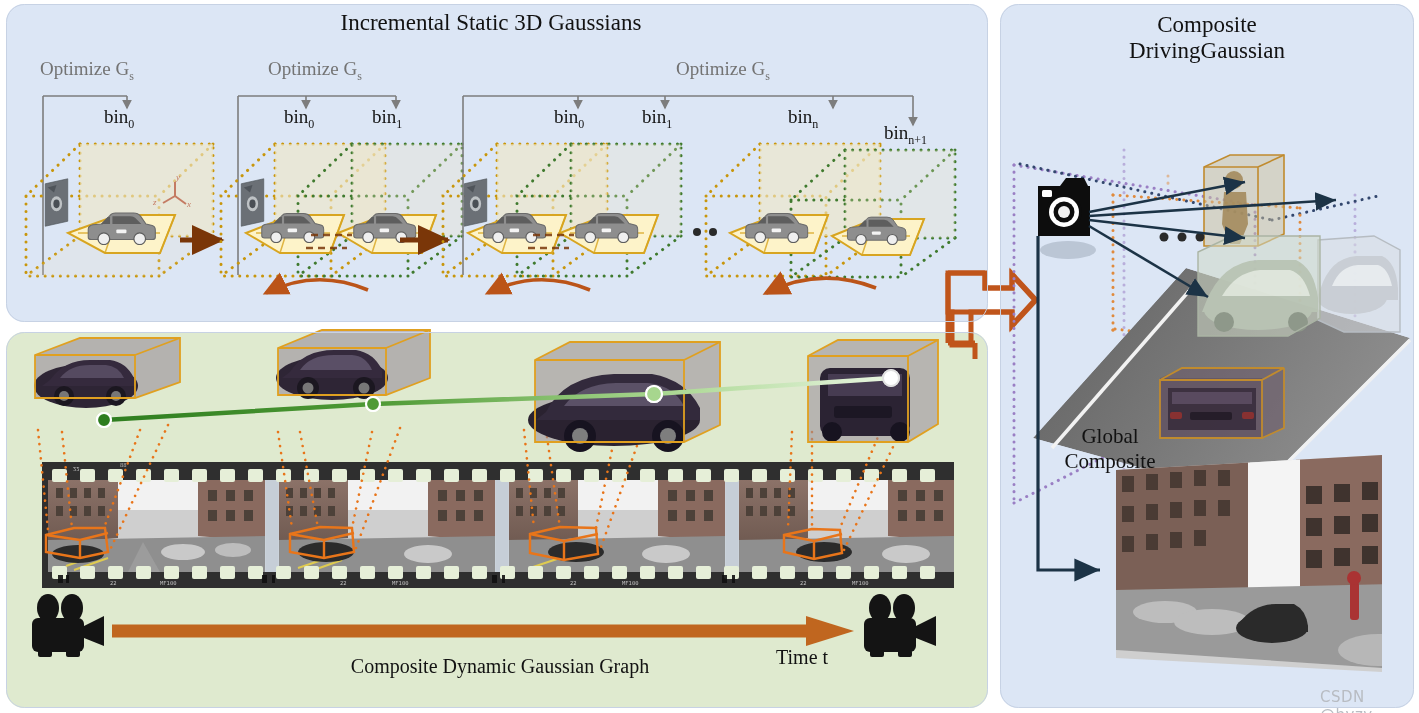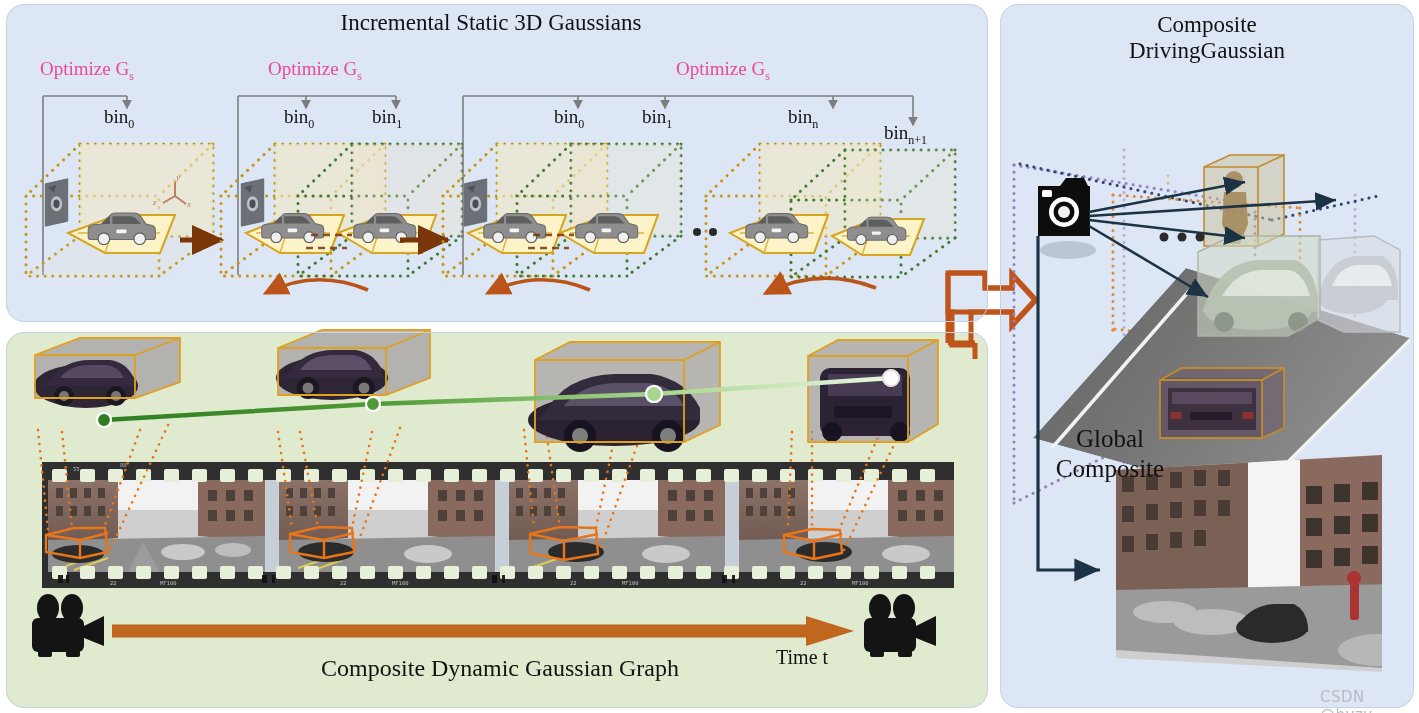--- a/index.html
+++ b/index.html
@@ -8,27 +8,27 @@
 
   .panel{position:absolute;border-radius:18px;}
   #panel-static{left:6px;top:4px;width:982px;height:318px;background:#dce6f5;}
   #panel-dynamic{left:6px;top:332px;width:982px;height:376px;background:#dfeacf;}
   #panel-composite{left:1000px;top:4px;width:414px;height:704px;background:#dce6f5;}
 
   .ttl{position:absolute;text-align:center;color:#121212;font-family:"Liberation Serif",serif;}
   #title-static{left:0;top:10px;width:982px;font-size:23px;}
   #title-composite{left:1000px;top:12px;width:414px;font-size:23px;line-height:1.15;}
 
-  .optlbl{position:absolute;font-size:19px;color:#ec4899;white-space:nowrap;}
+  .optlbl{position:absolute;font-size:19px;color:#737373;white-space:nowrap;}
   .optlbl sub{font-size:12px;}
   .binlbl{position:absolute;font-size:19px;color:#141414;white-space:nowrap;}
   .binlbl sub{font-size:12px;}
 
-  #lbl-global{position:absolute;left:1040px;top:424px;width:140px;text-align:center;font-size:25px;line-height:1.2;color:#121212;}
-  #lbl-cdgg{position:absolute;left:180px;top:655px;width:640px;text-align:center;font-size:24px;color:#121212;}
+  #lbl-global{position:absolute;left:1040px;top:424px;width:140px;text-align:center;font-size:21px;line-height:1.2;color:#121212;}
+  #lbl-cdgg{position:absolute;left:180px;top:655px;width:640px;text-align:center;font-size:20px;color:#121212;}
   #lbl-time{position:absolute;left:776px;top:646px;font-size:20px;color:#121212;}
   #watermark{position:absolute;left:1320px;top:688px;font-size:15px;color:#b8bcc2;font-family:"DejaVu Sans",sans-serif;letter-spacing:.5px;}
 
   svg{position:absolute;left:0;top:0;overflow:visible;}
   .nosel{user-select:none;}
 </style>
 </head>
 <body>
 
 <div id="stage">

